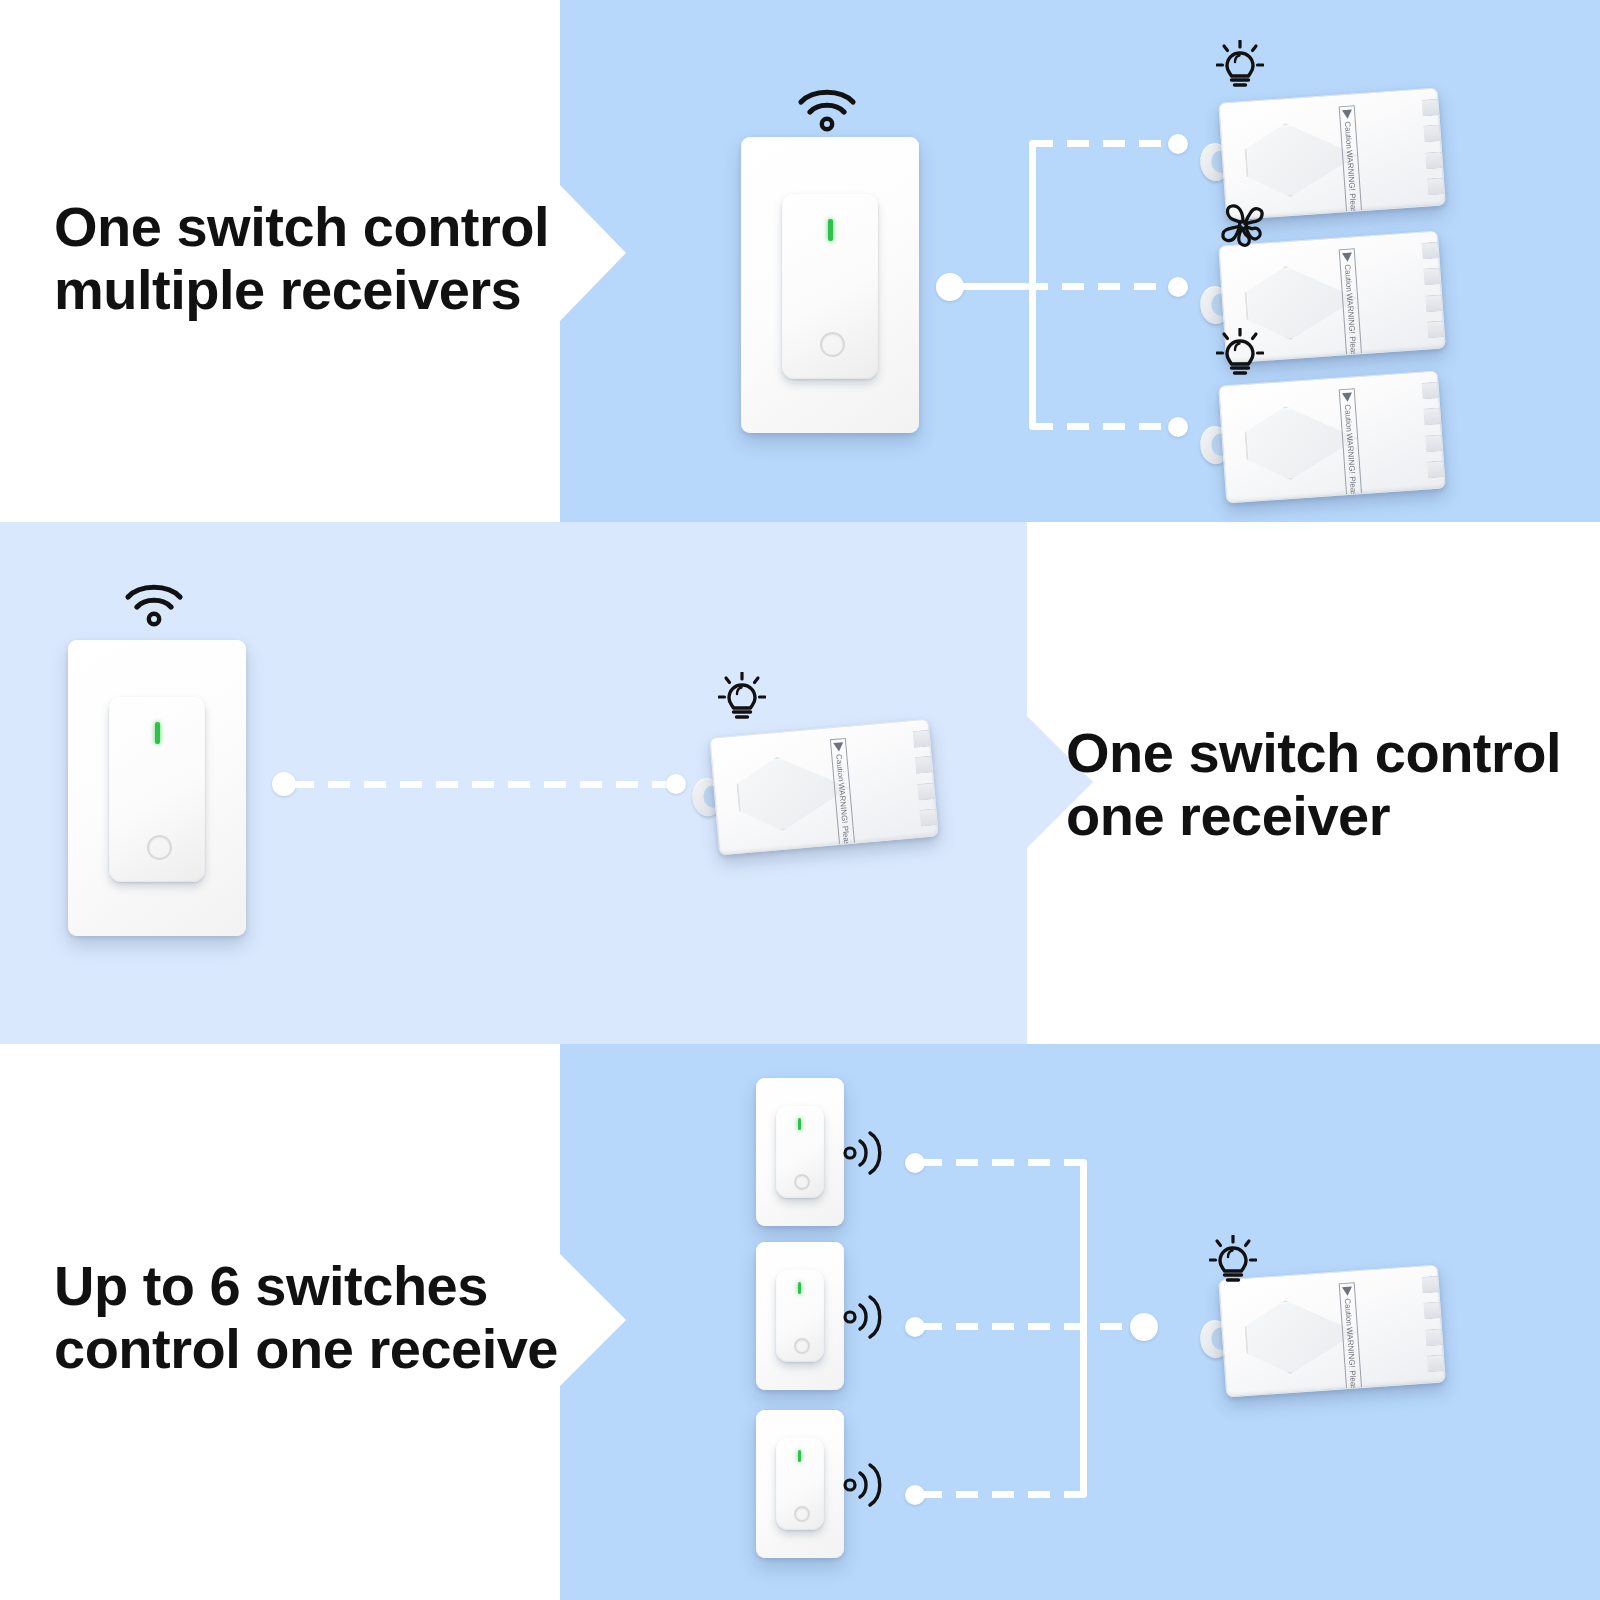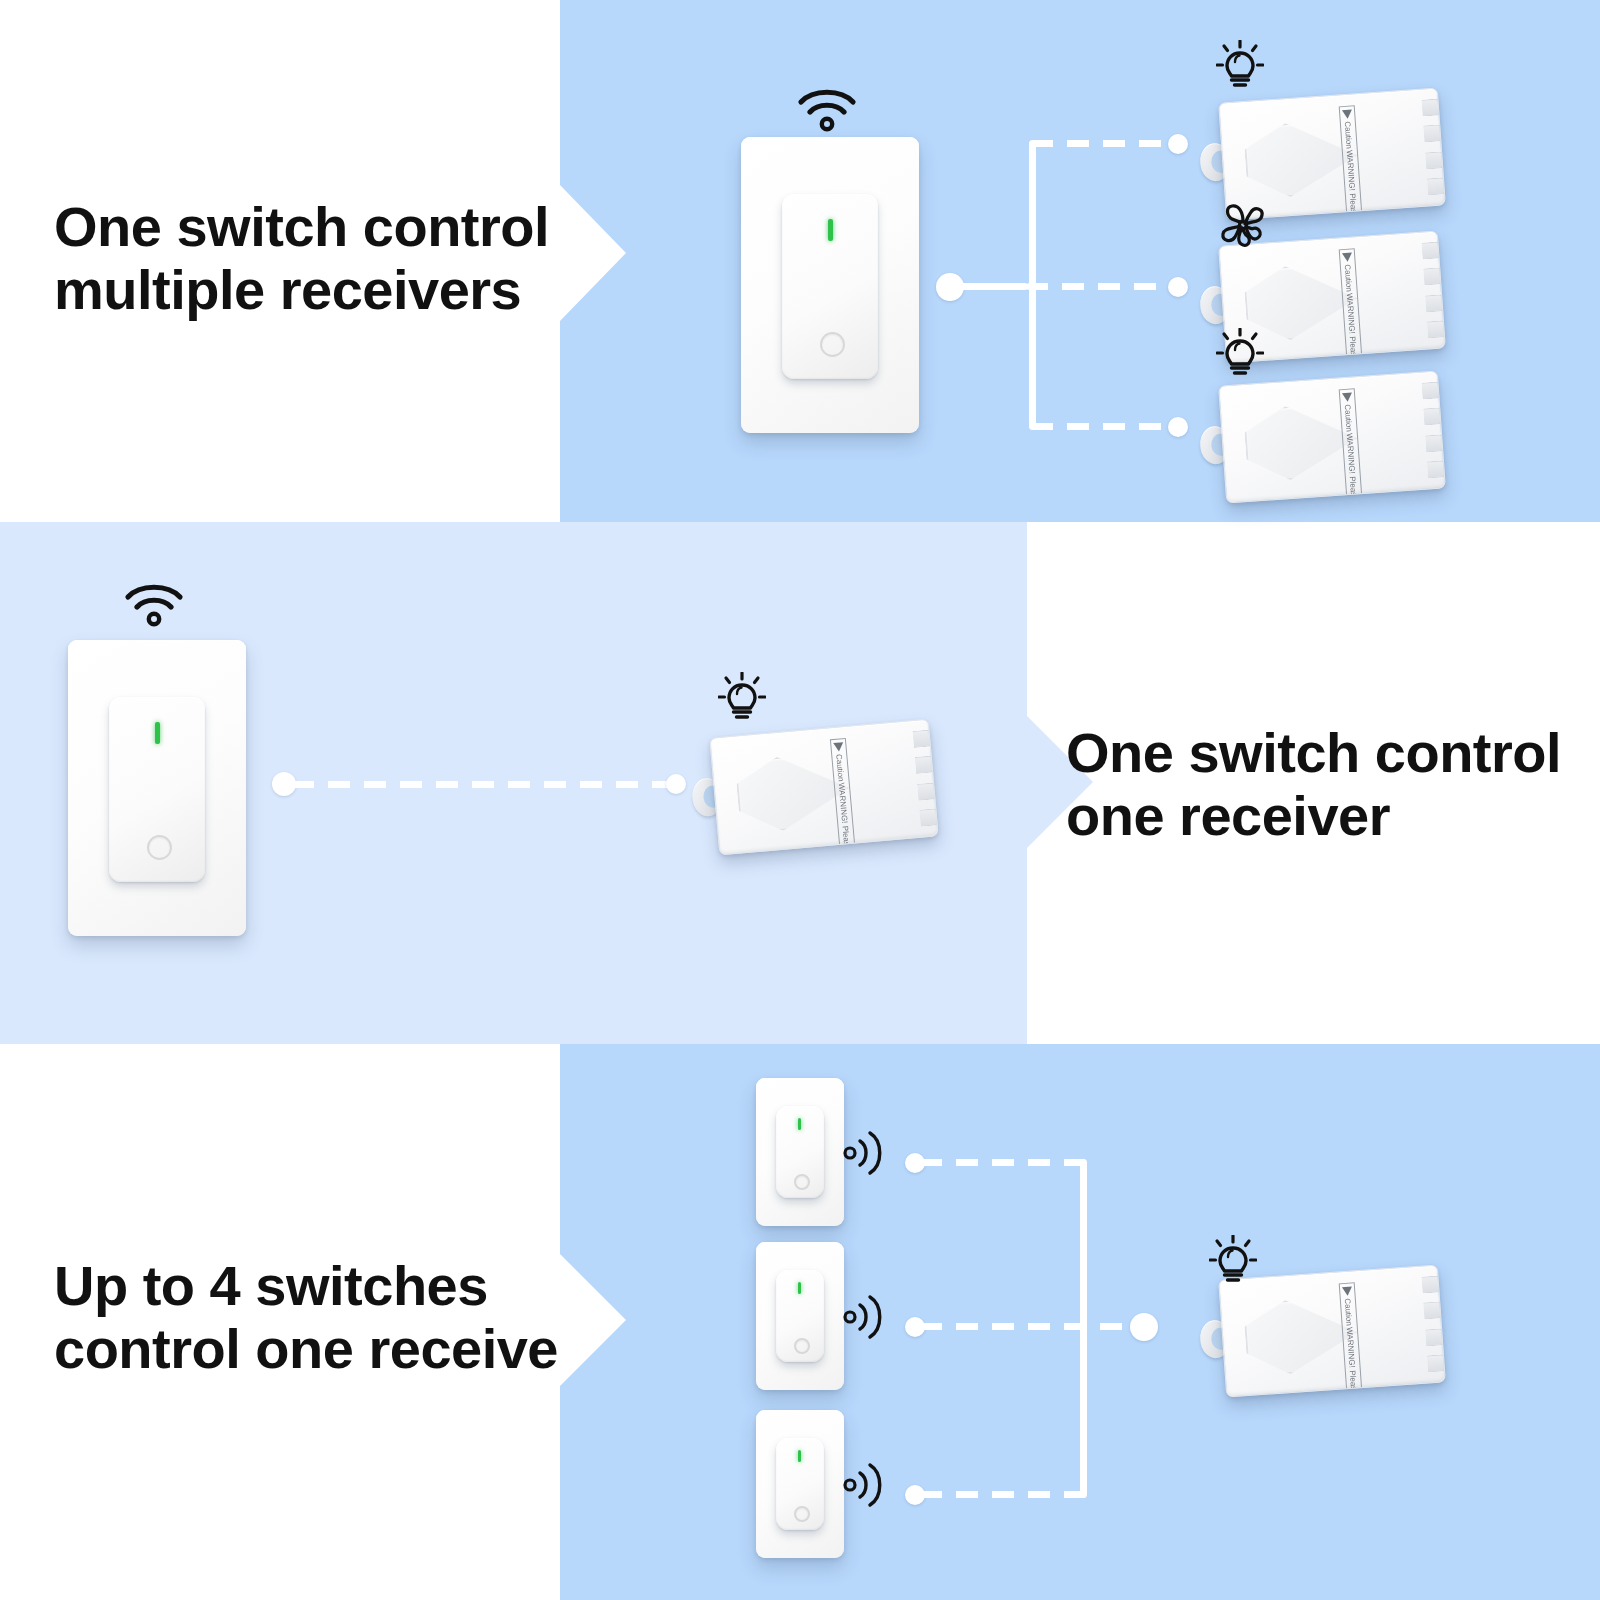--- a/index.html
+++ b/index.html
@@ -371,21 +371,21 @@
     </div>
   </div>
 
   <div class="panel" id="panel-bot">
     <div class="blue"></div>
   </div>
   <div style="position:absolute;left:560px;top:1254px;width:0;height:0;
        border-top:66px solid transparent;border-bottom:66px solid transparent;
        border-left:66px solid #ffffff;z-index:6;"></div>
 
-  <div class="headline" id="headline-bot">Up to 4 switches
+  <div class="headline" id="headline-bot">Up to 6 switches
 control one receiver</div>
 
   <div class="switch sm" style="left:756px;top:1078px;">
     <div class="plate"></div>
     <div class="rocker">
       <div class="led"></div>
       <div class="btn-circle"></div>
     </div>
   </div>
   <div class="icon" style="left:843px;top:1128px;">

